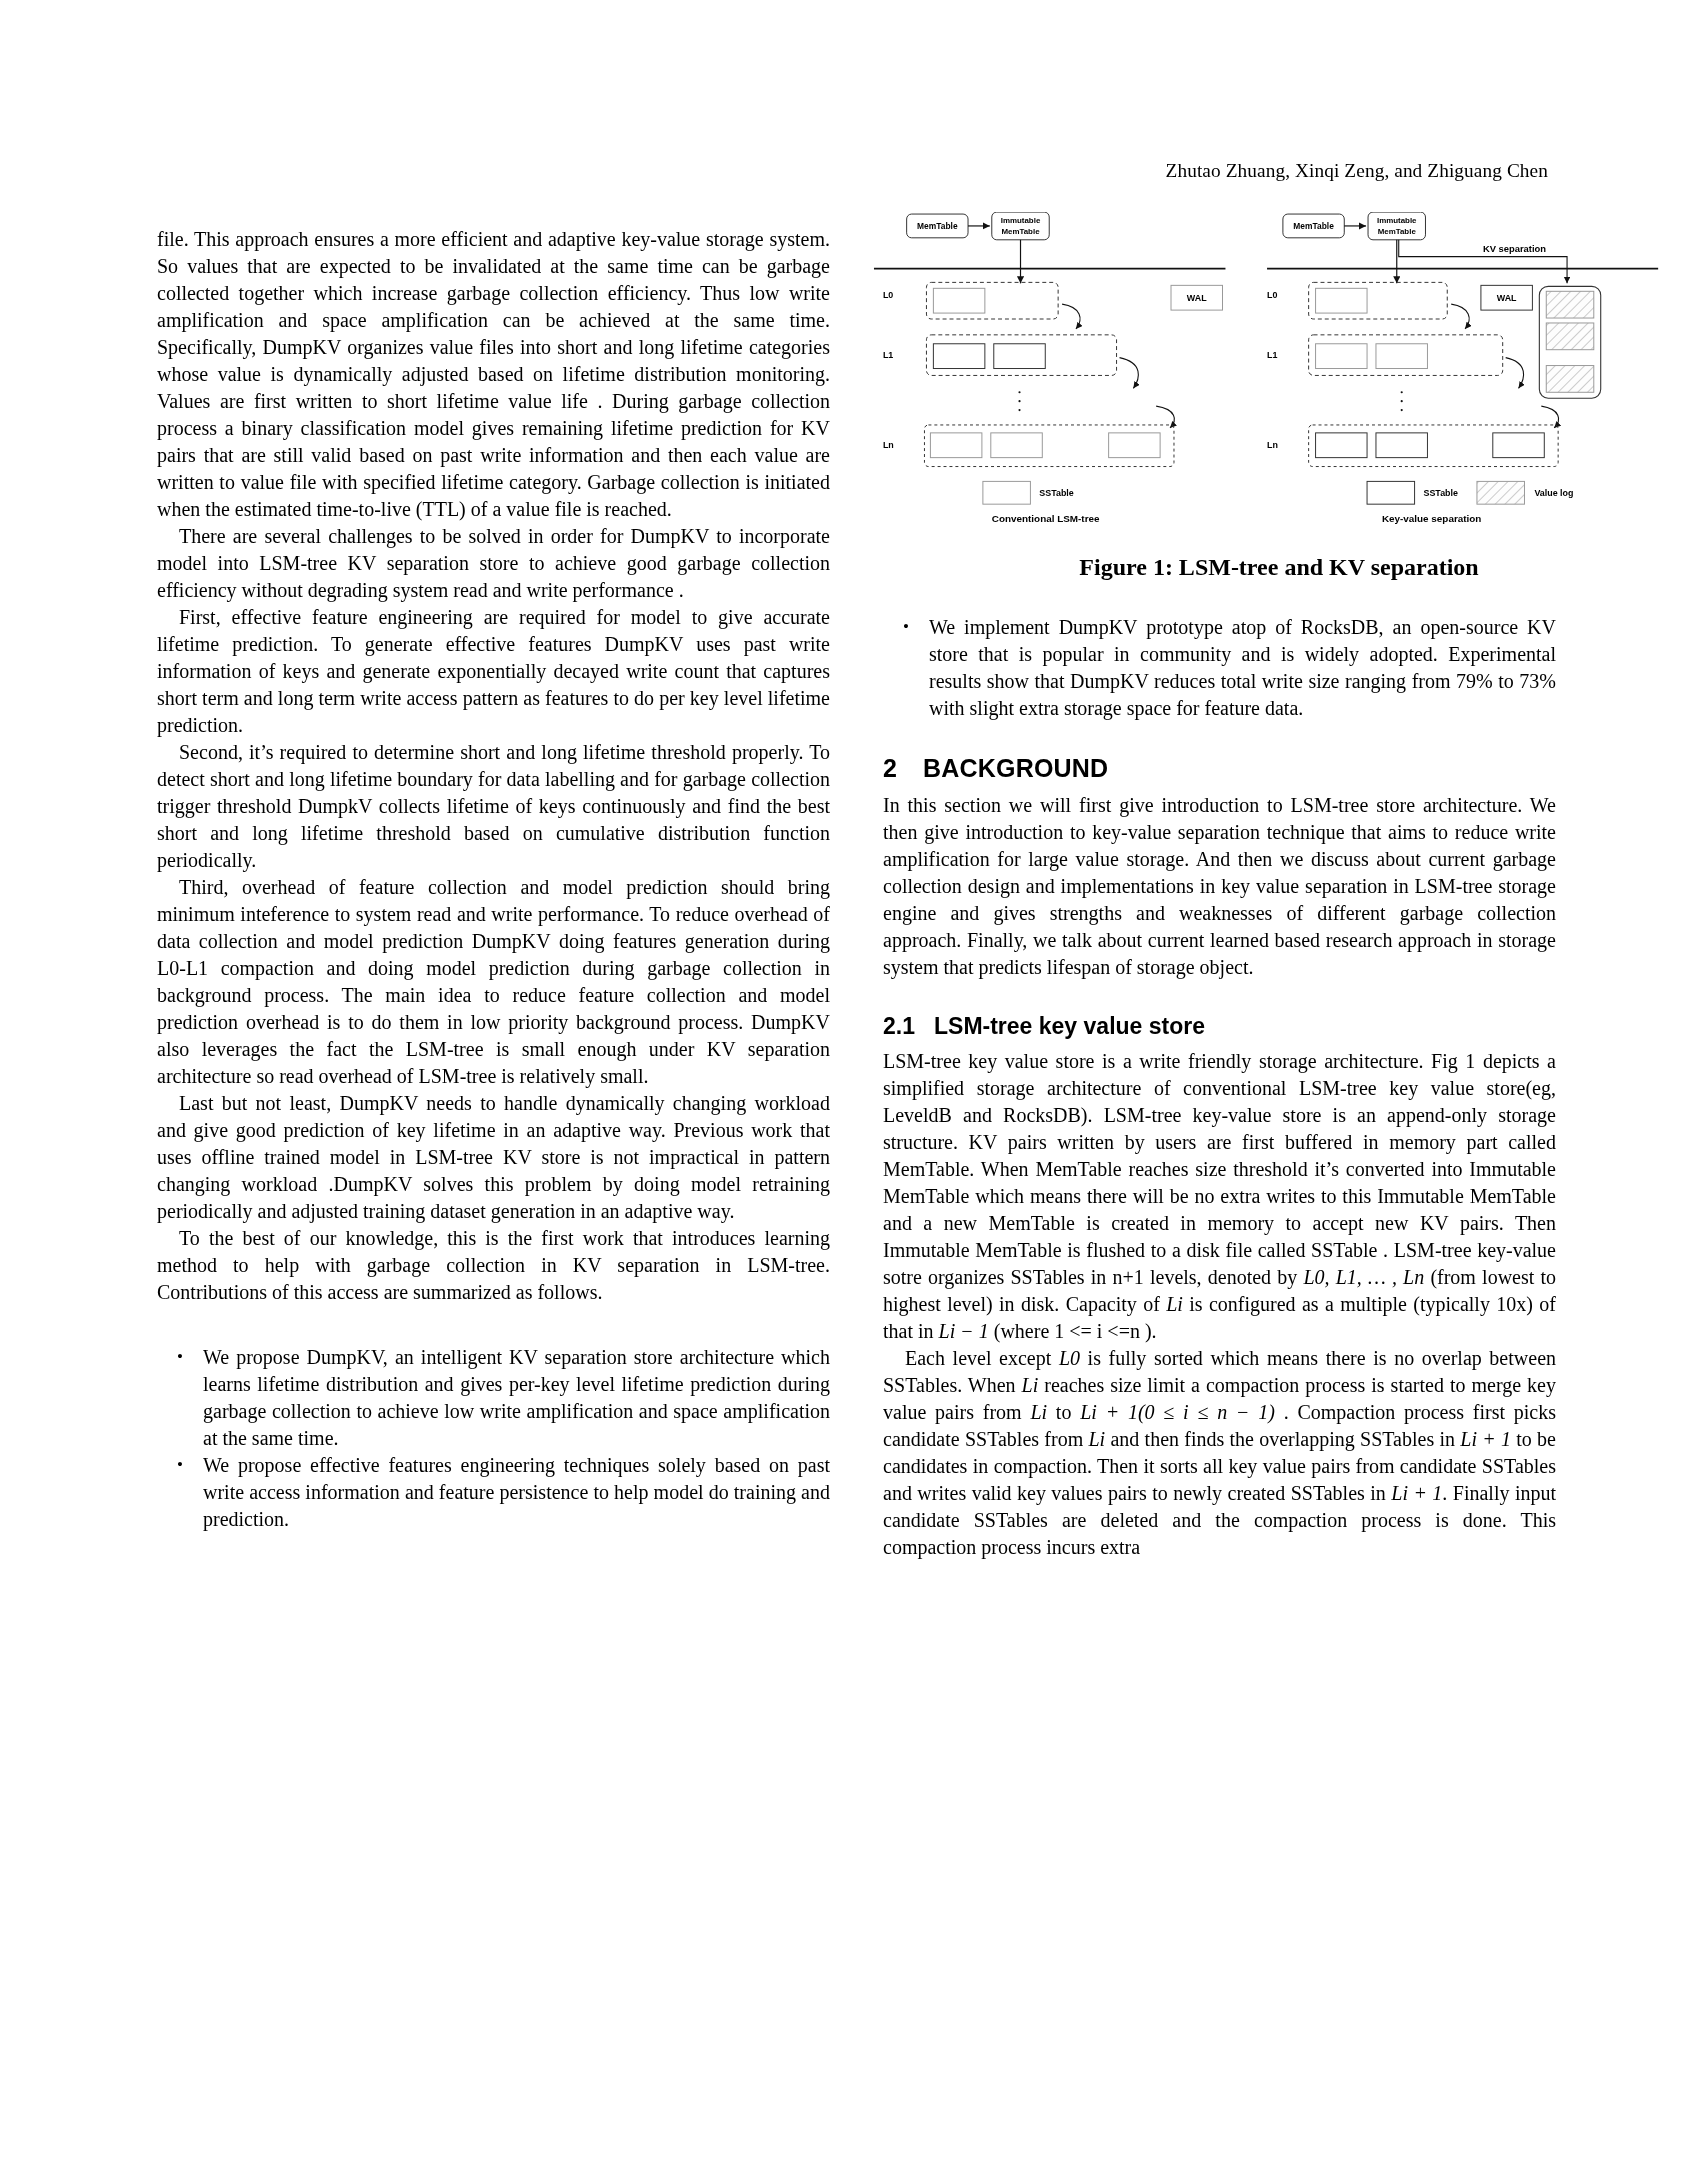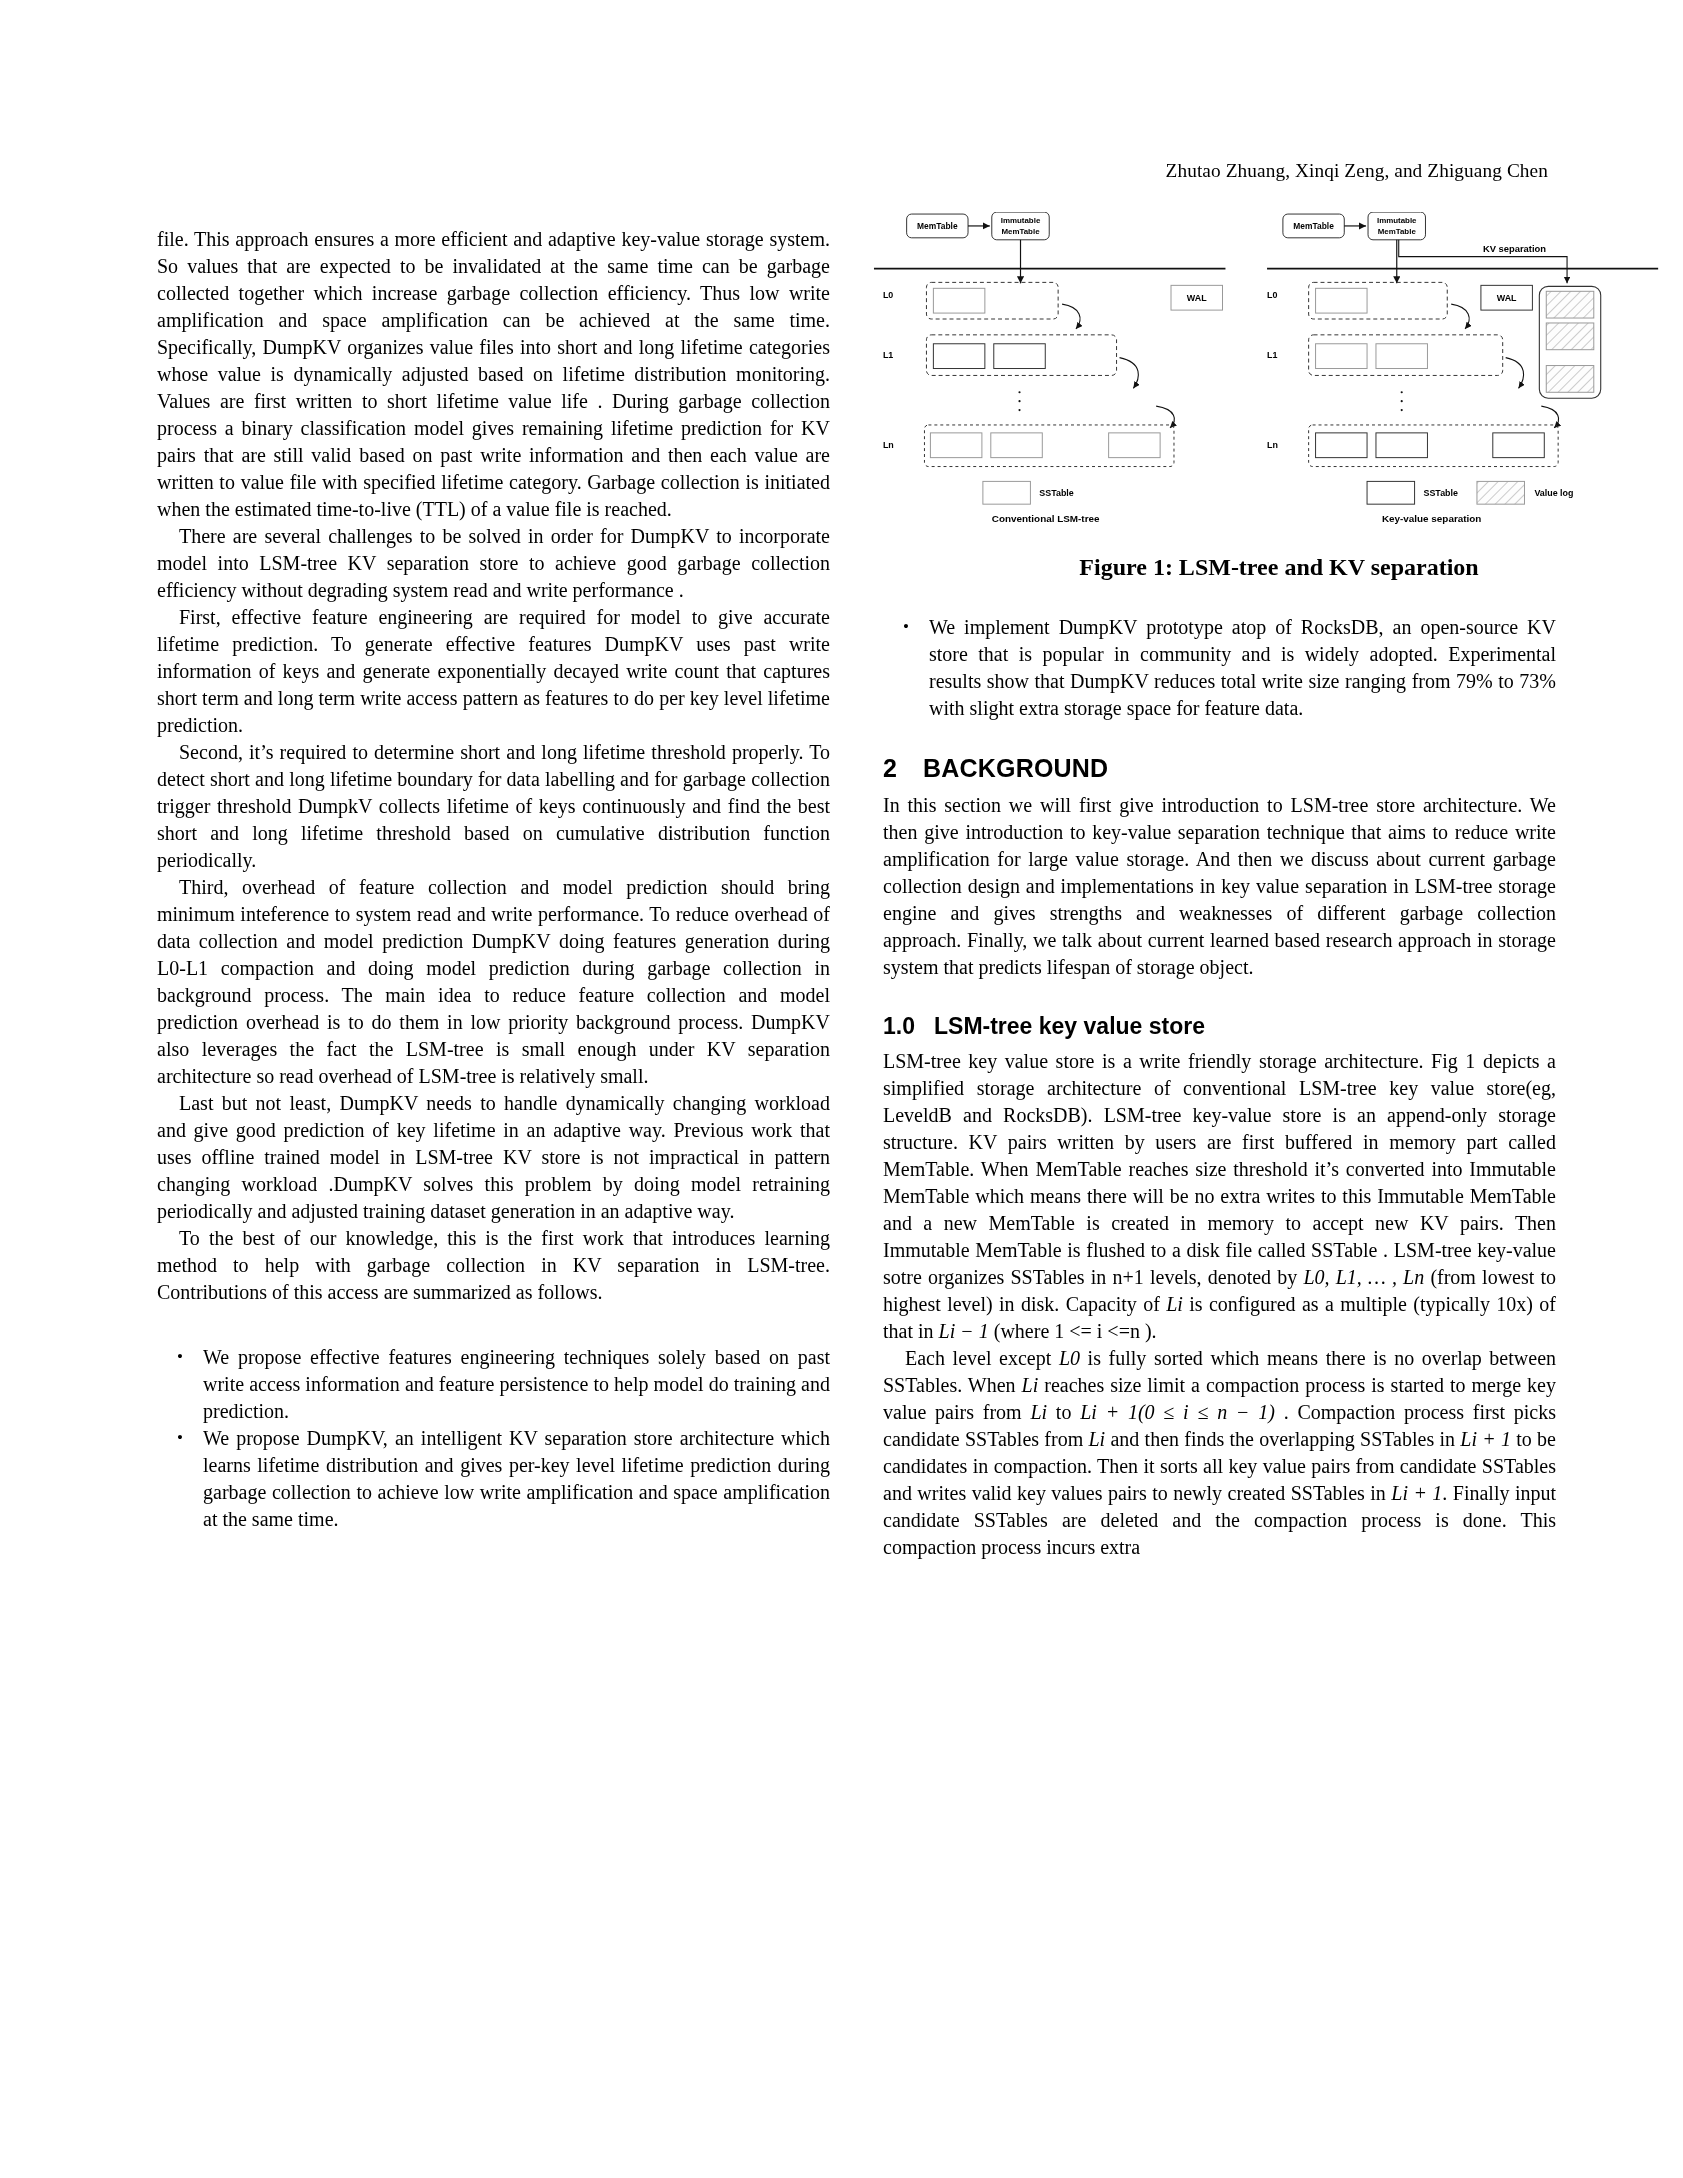--- a/index.html
+++ b/index.html
@@ -125,22 +125,22 @@
     <p class="ind">There are several challenges to be solved in order for DumpKV to incorporate model into LSM-tree KV separation store to achieve good garbage collection efficiency without degrading system read and write performance .</p>
     <p class="ind">First, effective feature engineering are required for model to give accurate lifetime prediction. To generate effective features DumpKV uses past write information of keys and generate exponentially decayed write count that captures short term and long term write access pattern as features to do per key level lifetime prediction.</p>
     <p class="ind">Second, it’s required to determine short and long lifetime threshold properly. To detect short and long lifetime boundary for data labelling and for garbage collection trigger threshold DumpkV collects lifetime of keys continuously and find the best short and long lifetime threshold based on cumulative distribution function periodically.</p>
     <p class="ind">Third, overhead of feature collection and model prediction should bring minimum inteference to system read and write performance. To reduce overhead of data collection and model prediction DumpKV doing features generation during L0-L1 compaction and doing model prediction during garbage collection in background process. The main idea to reduce feature collection and model prediction overhead is to do them in low priority background process. DumpKV also leverages the fact the LSM-tree is small enough under KV separation architecture so read overhead of LSM-tree is relatively small.</p>
     <p class="ind">Last but not least, DumpKV needs to handle dynamically changing workload and give good prediction of key lifetime in an adaptive way. Previous work that uses offline trained model in LSM-tree KV store is not impractical in pattern changing workload .DumpKV solves this problem by doing model retraining periodically and adjusted training dataset generation in an adaptive way.</p>
     <p class="ind">To the best of our knowledge, this is the first work that introduces learning method to help with garbage collection in KV separation in LSM-tree. Contributions of this access are summarized as follows.</p>
 
     <div class="gap-before-list"></div>
 
     <ul class="bullets">
+      <li>We propose DumpKV, an intelligent KV separation store architecture which learns lifetime distribution and gives per-key level lifetime prediction during garbage collection to achieve low write amplification and space amplification at the same time.</li>
       <li>We propose effective features engineering techniques solely based on past write access information and feature persistence to help model do training and prediction.</li>
-      <li>We propose DumpKV, an intelligent KV separation store architecture which learns lifetime distribution and gives per-key level lifetime prediction during garbage collection to achieve low write amplification and space amplification at the same time.</li>
     </ul>
   </div>
 
   <div class="figure fig">
     <svg width="802" height="317" viewBox="0 0 810 320" xmlns="http://www.w3.org/2000/svg">
       <defs>
         <marker id="arr" markerWidth="7" markerHeight="7" refX="6" refY="3" orient="auto">
           <path d="M0,0 L6,3 L0,6 z" fill="#111"></path>
         </marker>
         <pattern id="hatch" patternUnits="userSpaceOnUse" width="7" height="7" patternTransform="rotate(45)">
@@ -262,21 +262,21 @@
     <ul class="bullets">
       <li>We implement DumpKV prototype atop of RocksDB, an open-source KV store that is popular in community and is widely adopted. Experimental results show that DumpKV reduces total write size ranging from 79% to 73% with slight extra storage space for feature data.</li>
     </ul>
 
     <h2 class="sec">
       <span class="num">2</span><span>BACKGROUND</span>
     </h2>
     <p>In this section we will first give introduction to LSM-tree store architecture. We then give introduction to key-value separation technique that aims to reduce write amplification for large value storage. And then we discuss about current garbage collection design and implementations in key value separation in LSM-tree storage engine and gives strengths and weaknesses of different garbage collection approach. Finally, we talk about current learned based research approach in storage system that predicts lifespan of storage object.</p>
 
     <h3 class="subsec">
-      <span class="num">1.0</span><span>LSM-tree key value store</span>
+      <span class="num">2.1</span><span>LSM-tree key value store</span>
     </h3>
 
     <p><span>LSM-tree key value store is a write friendly storage architecture. Fig 1 depicts a simplified storage architecture of conventional LSM-tree key value store(eg, LeveldB and RocksDB). LSM-tree key-value store is an append-only storage structure. KV pairs written by users are first buffered in memory part called MemTable. When MemTable reaches size threshold it’s converted into Immutable MemTable which means there will be no extra writes to this Immutable MemTable and a new MemTable is created in memory to accept new KV pairs. Then Immutable MemTable is flushed to a disk file called SSTable . LSM-tree key-value sotre organizes SSTables in n+1 levels, denoted by </span><i class="m">L0, L1, … , Ln</i><span> (from lowest to highest level) in disk. Capacity of </span><i class="m">Li</i><span> is configured as a multiple (typically 10x) of that in </span><i class="m">Li − 1</i><span> (where 1 &lt;= i &lt;=n ).</span></p>
 
     <p class="ind"><span>Each level except </span><i class="m">L0</i><span> is fully sorted which means there is no overlap between SSTables. When </span><i class="m">Li</i><span> reaches size limit a compaction process is started to merge key value pairs from </span><i class="m">Li</i><span> to </span><i class="m">Li + 1(0 ≤ i ≤ n − 1)</i><span> . Compaction process first picks candidate SSTables from </span><i class="m">Li</i><span> and then finds the overlapping SSTables in </span><i class="m">Li + 1</i><span> to be candidates in compaction. Then it sorts all key value pairs from candidate SSTables and writes valid key values pairs to newly created SSTables in </span><i class="m">Li + 1</i><span>. Finally input candidate SSTables are deleted and the compaction process is done. This compaction process incurs extra</span></p>
   </div>
 
 </div>
 
 

